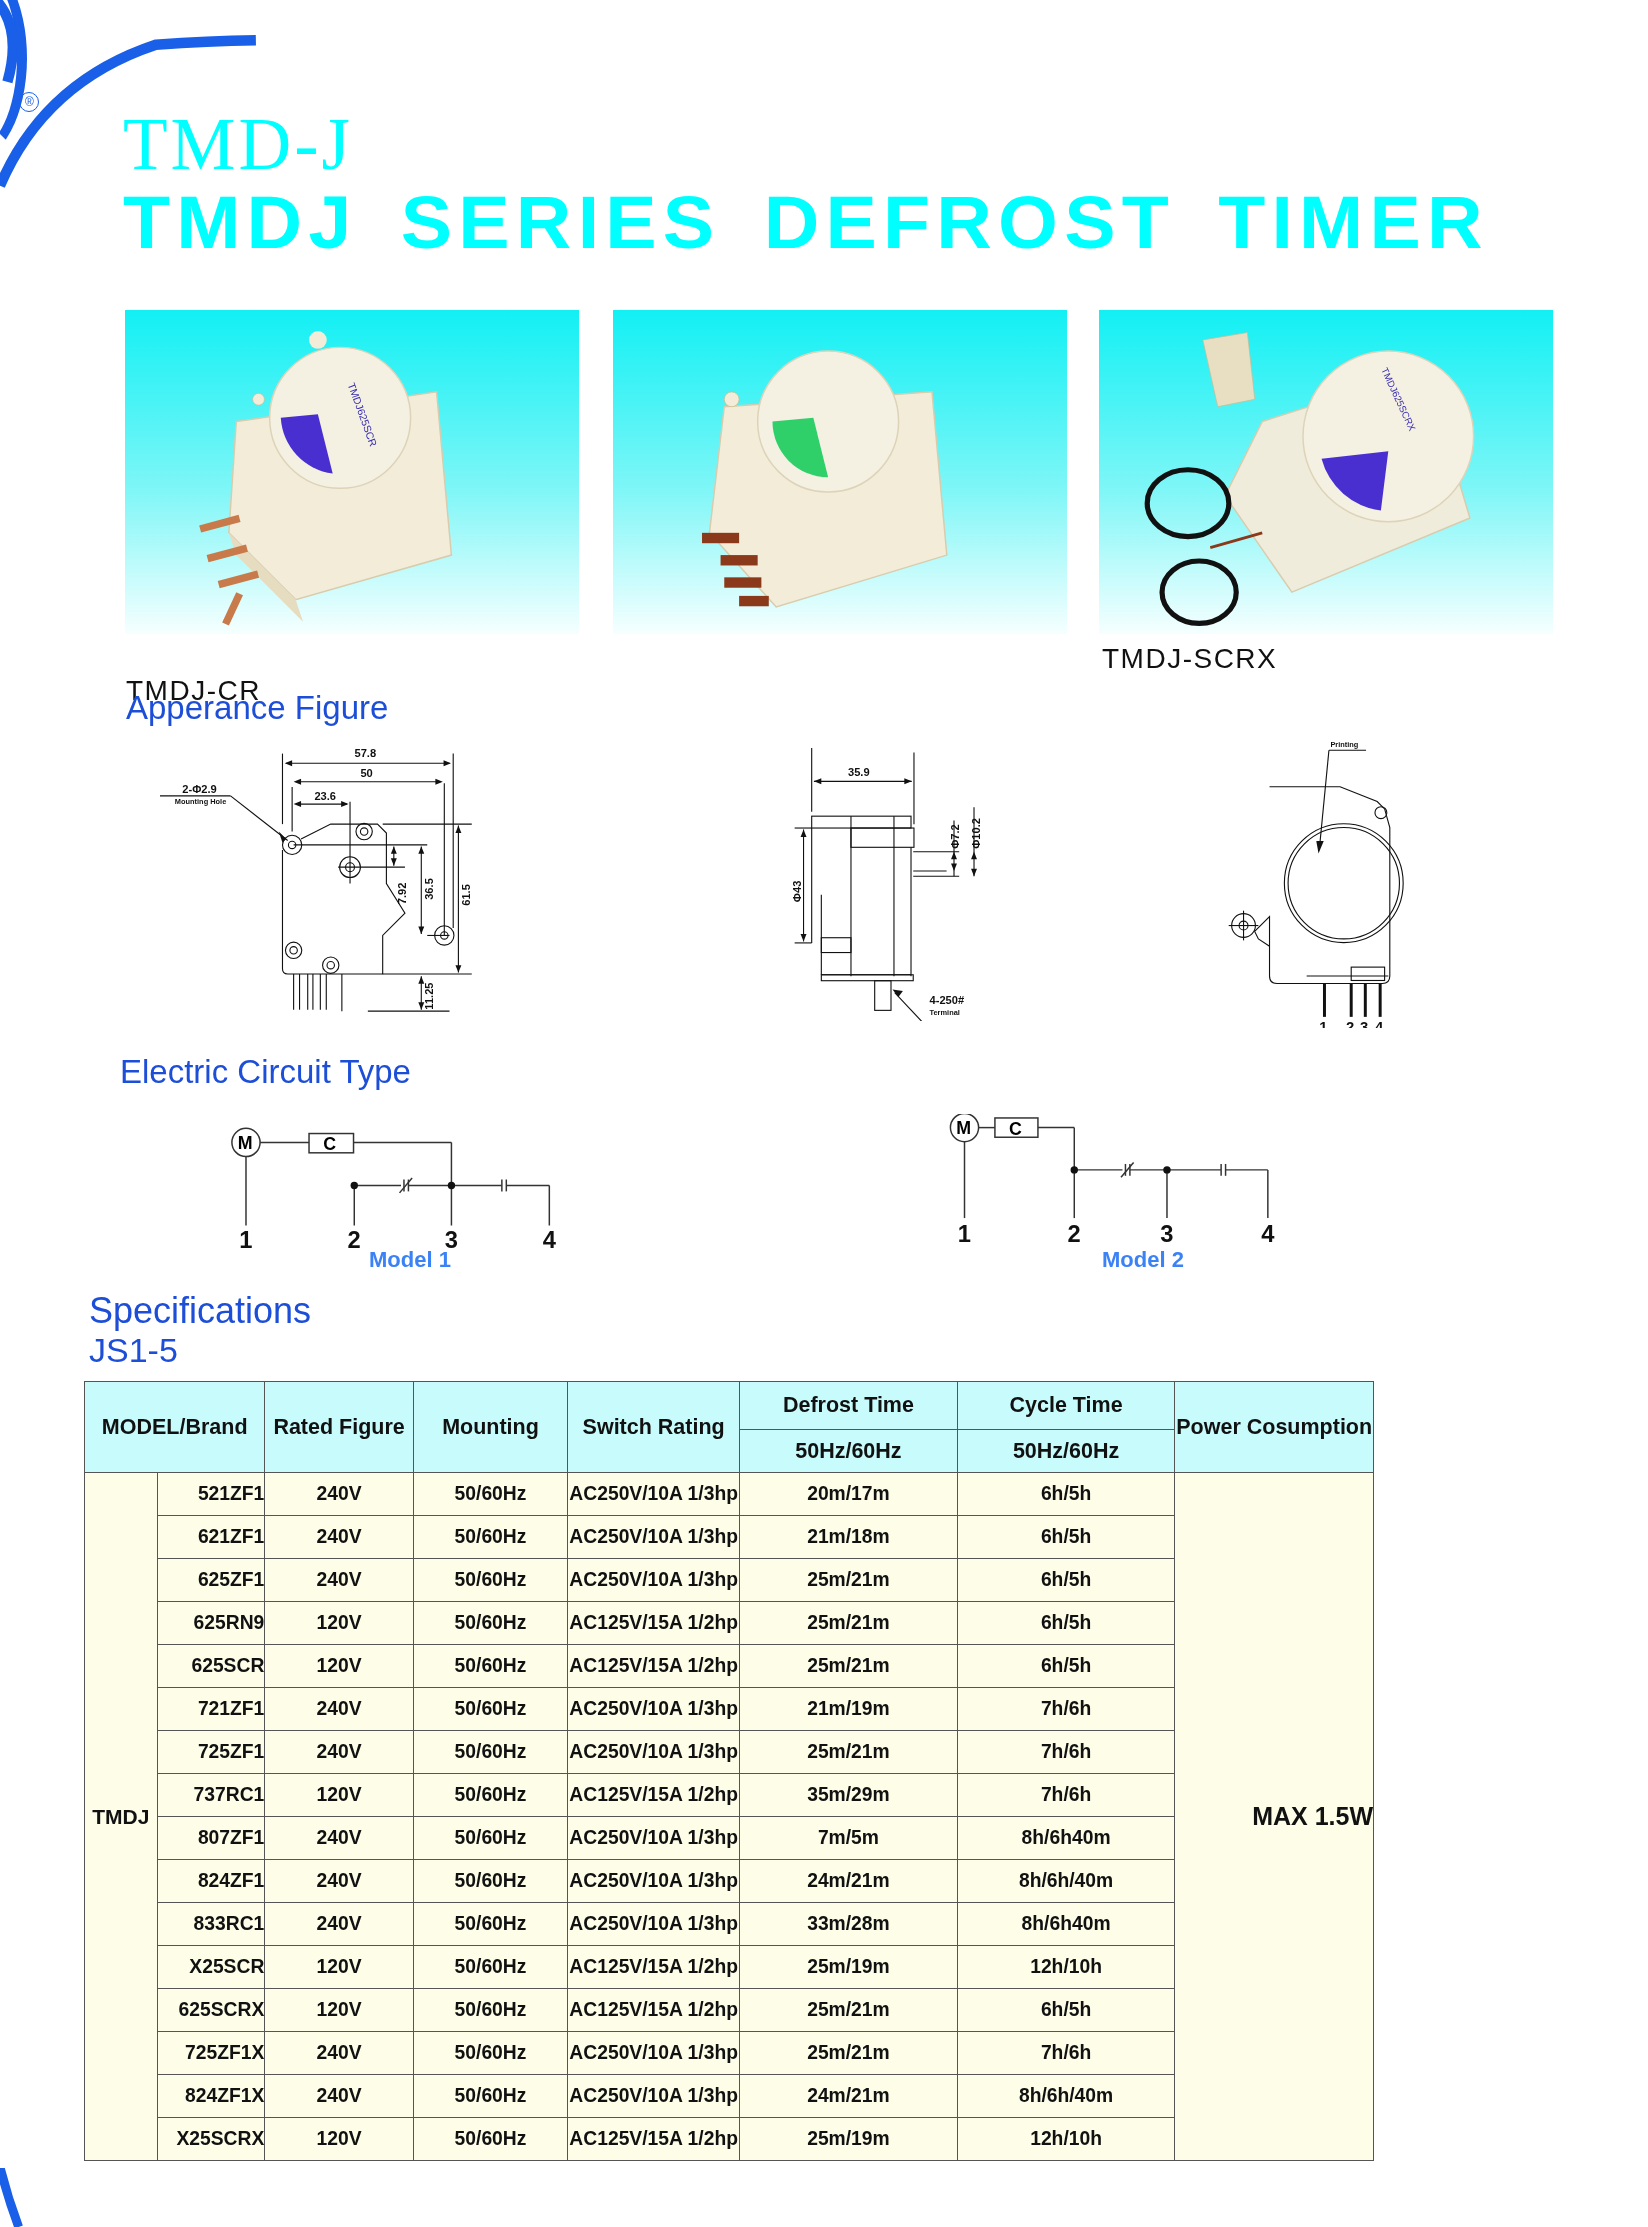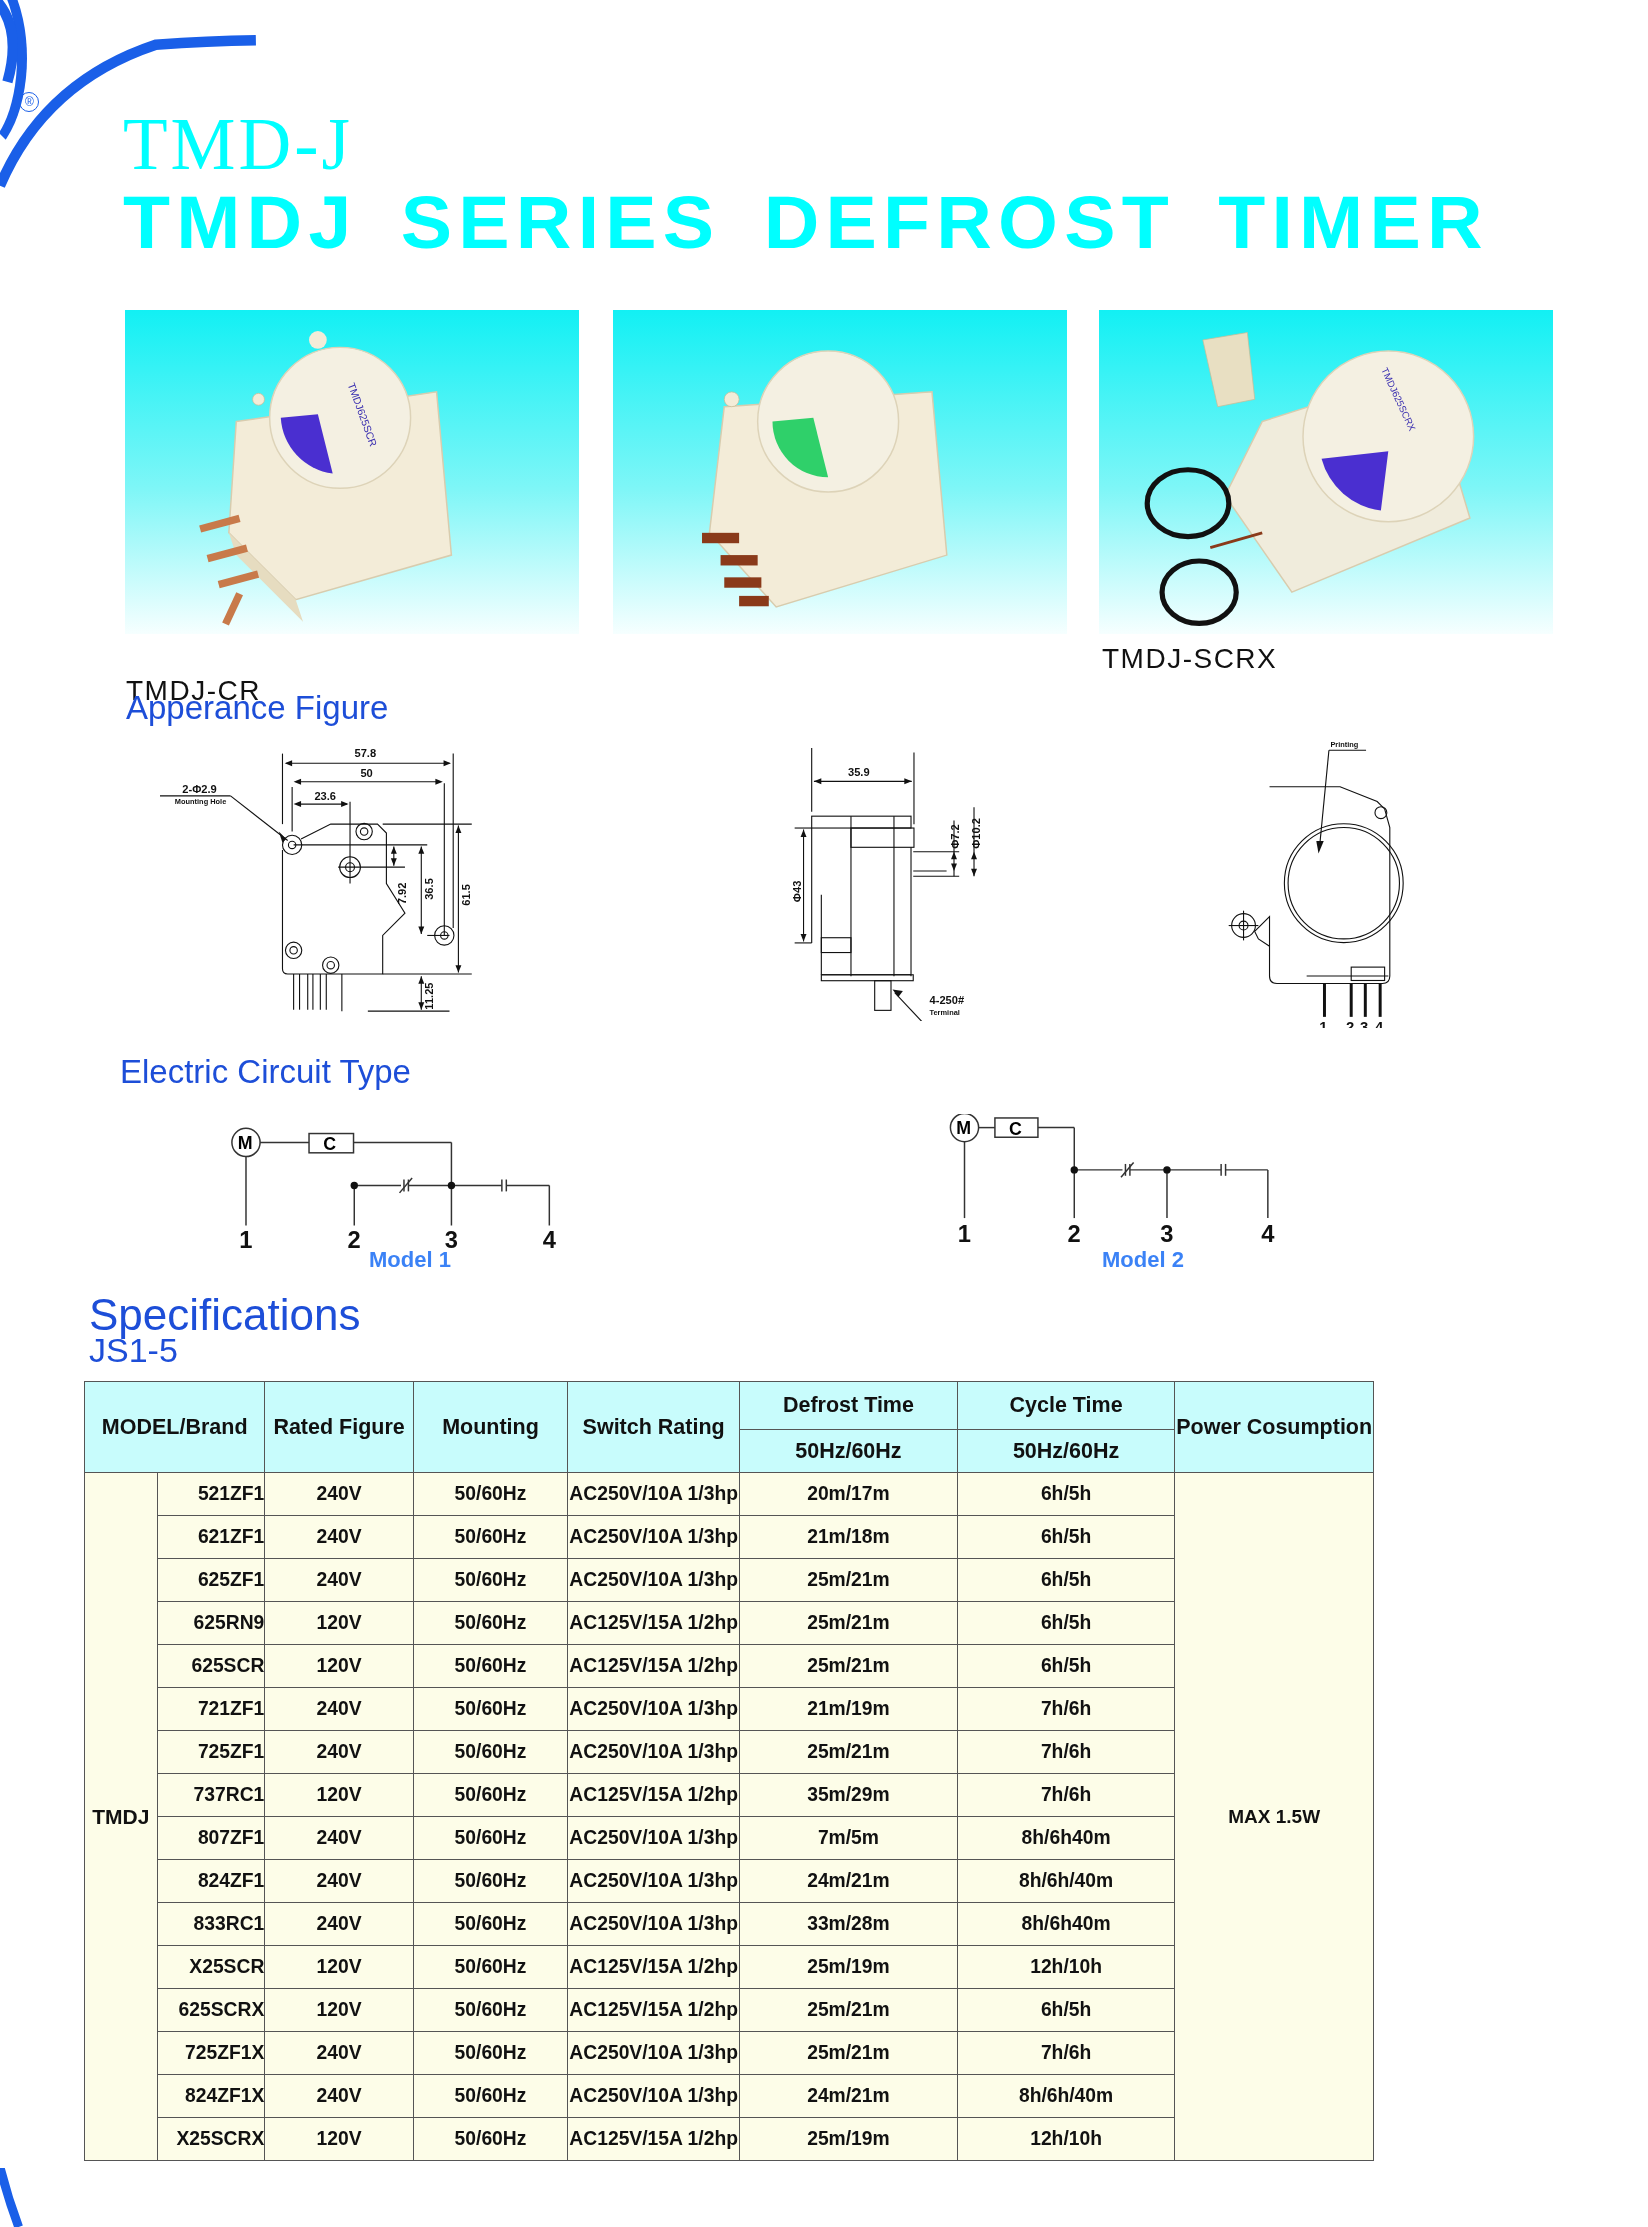--- a/index.html
+++ b/index.html
@@ -33,21 +33,21 @@
   .model-label { position: absolute; font-weight: 700; font-size: 22px; color: #3b82f6; }
 
   
   table.spec { position: absolute; left: 84px; top: 1381px; width: 1290px; border-collapse: collapse;
                font-size: 19.3px; }
   table.spec th, table.spec td { border: 1.5px solid #555; text-align: center; padding: 0; }
   table.spec th { background: #c8fcfc; font-weight: 700; font-size: 21.5px; color: #111; }
   table.spec td { background: #fdfde8; font-weight: 700; font-size: 19.3px; height: 42px; color: #111; }
   table.spec td.model { text-align: right; padding-left: 12px; }
   table.spec td.brand { font-size: 21px; }
-  table.spec td.power { font-size: 19px; }
+  table.spec td.power { font-size: 25px; text-align: right; }
 </style>
 </head>
 <body>
 
 <div>
   <div class="logo-arc" style="left:-82px; top:-45px; width:89px; height:186px; border-left-color:transparent; border-bottom-color:transparent; border-top-color:transparent;"></div>
   <div class="logo-arc" style="left:-7.4px; top:37px; width:1039px; height:4158px; border-right-color:transparent; border-bottom-color:transparent; border-left-color:#1a5fe8; transform: translateX(0); clip-path: polygon(0 0, 25% 0, 25% 4%, 0 4%);"></div>
   <svg class="abs" style="left:0; top:0;" width="267" height="223" viewBox="0 0 360 300">
     <path d="M 0 250 Q 60 110 210 60 Q 280 55 345 54" stroke="#1a5fe8" stroke-width="14" fill="none"></path>
     <path d="M -5 0 Q 30 40 10 110" stroke="#1a5fe8" stroke-width="14" fill="none"></path>
@@ -311,21 +311,21 @@
     <circle cx="302" cy="75" r="5" fill="#111"></circle>
   <text x="18" y="27" style="font-weight:700;font-size:24px;font-family:'Liberation Sans',sans-serif">M</text>
   <text x="89" y="28" style="font-weight:700;font-size:24px;font-family:'Liberation Sans',sans-serif">C</text>
   <text class="circuit-num" x="20" y="172">1</text>
   <text class="circuit-num" x="168" y="172">2</text>
   <text class="circuit-num" x="293" y="172">3</text>
   <text class="circuit-num" x="429" y="172">4</text>
 </svg>
 <div class="model-label" style="left:1086px; top:1247px;margin-left:16px;">Model 2</div>
 
-<div class="section-h" style="left:89px; top:1290px; font-size:44px;">Specifications</div>
+<div class="section-h" style="left:89px; top:1290px; font-size:36px;">Specifications</div>
 <div class="section-h" style="left:89px; top:1331px; font-size:34px;">JS1-5</div>
 
 <table class="spec">
   <colgroup>
     <col style="width:77px">
       <col style="width:110px">
       <col style="width:174px">
       <col style="width:172px">
     <col style="width:190px">
       <col style="width:252px">

